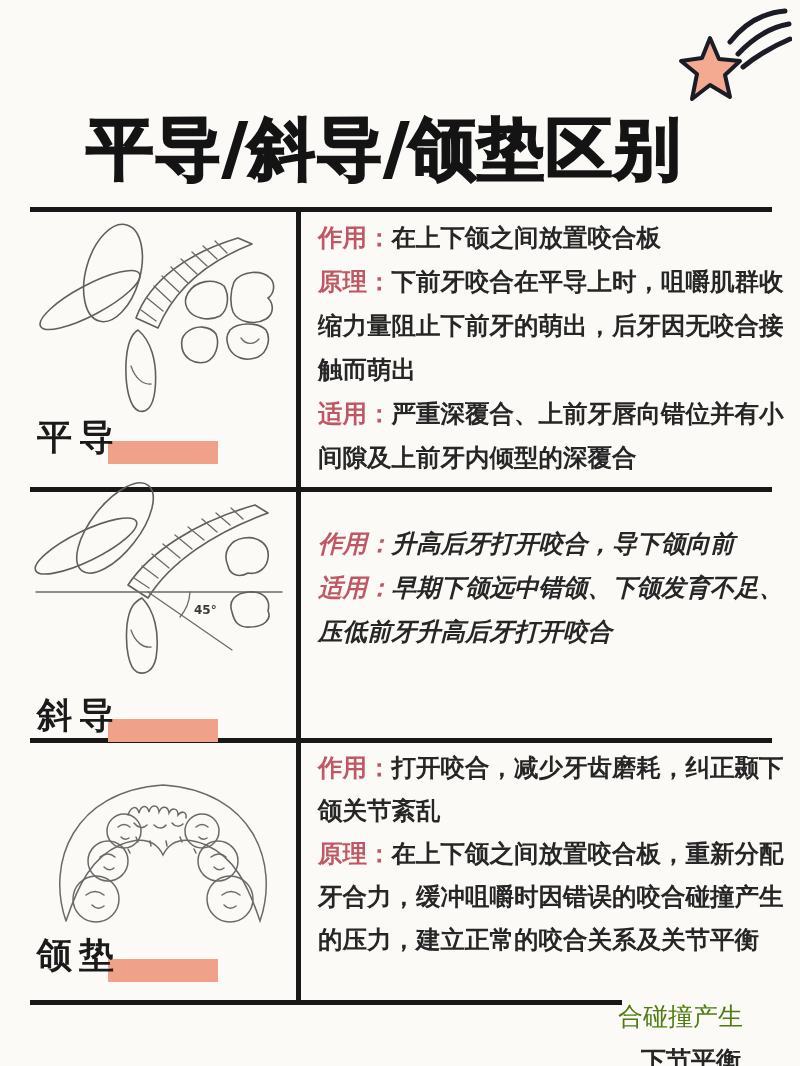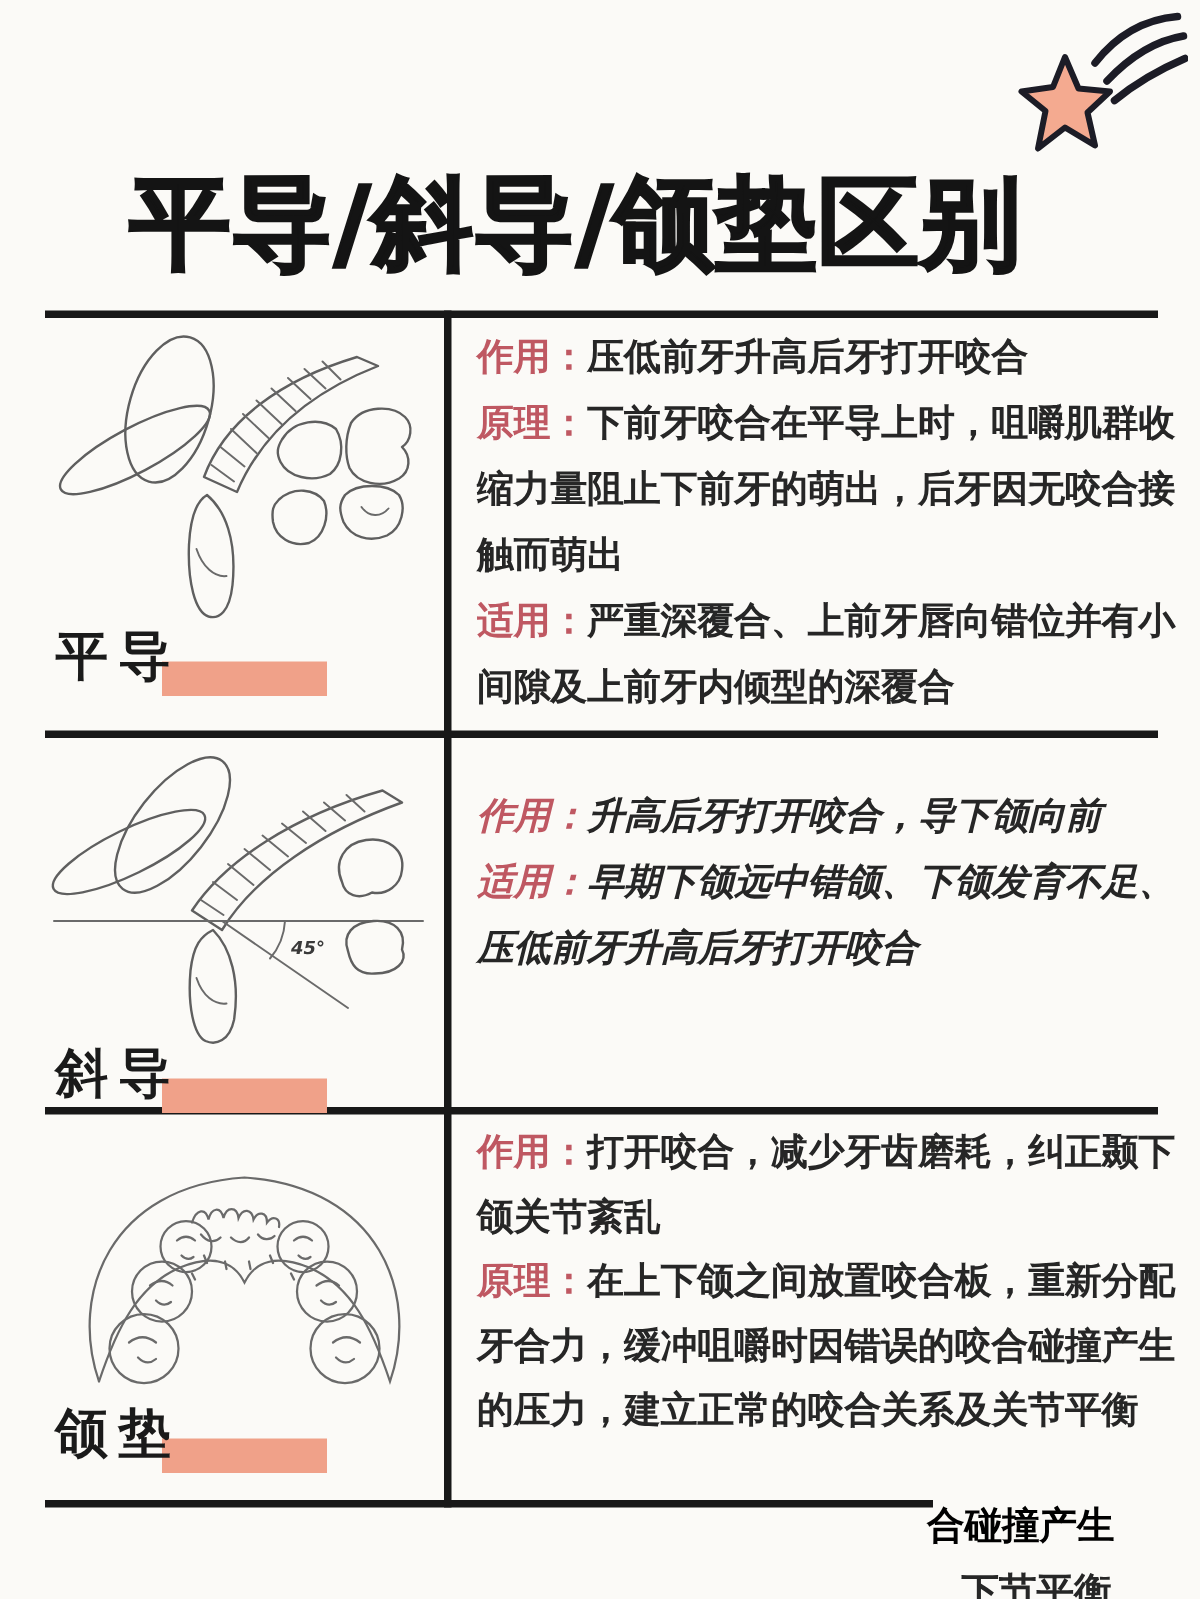--- a/index.html
+++ b/index.html
@@ -46,25 +46,25 @@
     top:27px;width:110px;height:23px;background:#f0a189;
   }
   .label-1{top:414px;}
   .label-2{top:692px;}
   .label-3{top:932px;}
   
   svg{display:block;}
   .sketch{stroke:#5f5f5f;stroke-width:1.6;fill:none;stroke-linecap:round;stroke-linejoin:round;}
   .sketch-thin{stroke:#6a6a6a;stroke-width:1.3;fill:none;stroke-linecap:round;}
   .ill-1{left:38px;top:218px;}
-  .ill-2{left:30px;top:502px;font-style:italic;}
+  .ill-2{left:30px;top:480px;}
   .ill-3{left:38px;top:753px;}
   .ann{font-size:12px;fill:#3a3a3a;font-weight:600;}
   
-  .overflow-1{top:1000px;left:618px;font-size:25px;font-weight:700;color:#000000;}
+  .overflow-1{top:1000px;left:618px;font-size:25px;font-weight:400;color:#4d7c0f;}
   .overflow-2{top:1044px;left:641px;font-size:25px;font-weight:600;color:#262626;}
 </style>
 </head>
 <body>
 
 <div>
 
   <div class="abs page-title">平导/斜导/颌垫区别</div>
 
   <div class="abs star-wrap">
@@ -149,21 +149,21 @@
   <div class="abs plate-label label-2">
     <span class="bar"></span>
     <span class="txt">斜导</span>
   </div>
   <div class="abs plate-label label-3">
     <span class="bar"></span>
     <span class="txt">颌垫</span>
   </div>
 
   <div class="abs cell-text cell-1">
-    <p><span class="kw">作用：</span><span>压低前牙升高后牙打开咬合</span></p>
+    <p><span class="kw">作用：</span><span>在上下颌之间放置咬合板</span></p>
     <p><span class="kw">原理：</span><span>下前牙咬合在平导上时，咀嚼肌群收缩力量阻止下前牙的萌出，后牙因无咬合接触而萌出</span></p>
     <p><span class="kw">适用：</span><span>严重深覆合、上前牙唇向错位并有小间隙及上前牙内倾型的深覆合</span></p>
   </div>
 
   <div class="abs cell-text cell-2">
     <p><span class="kw">作用：</span><span>升高后牙打开咬合，导下颌向前</span></p>
     <p><span class="kw">适用：</span><span>早期下颌远中错颌、下颌发育不足、压低前牙升高后牙打开咬合</span></p>
   </div>
 
   <div class="abs cell-text cell-3">

